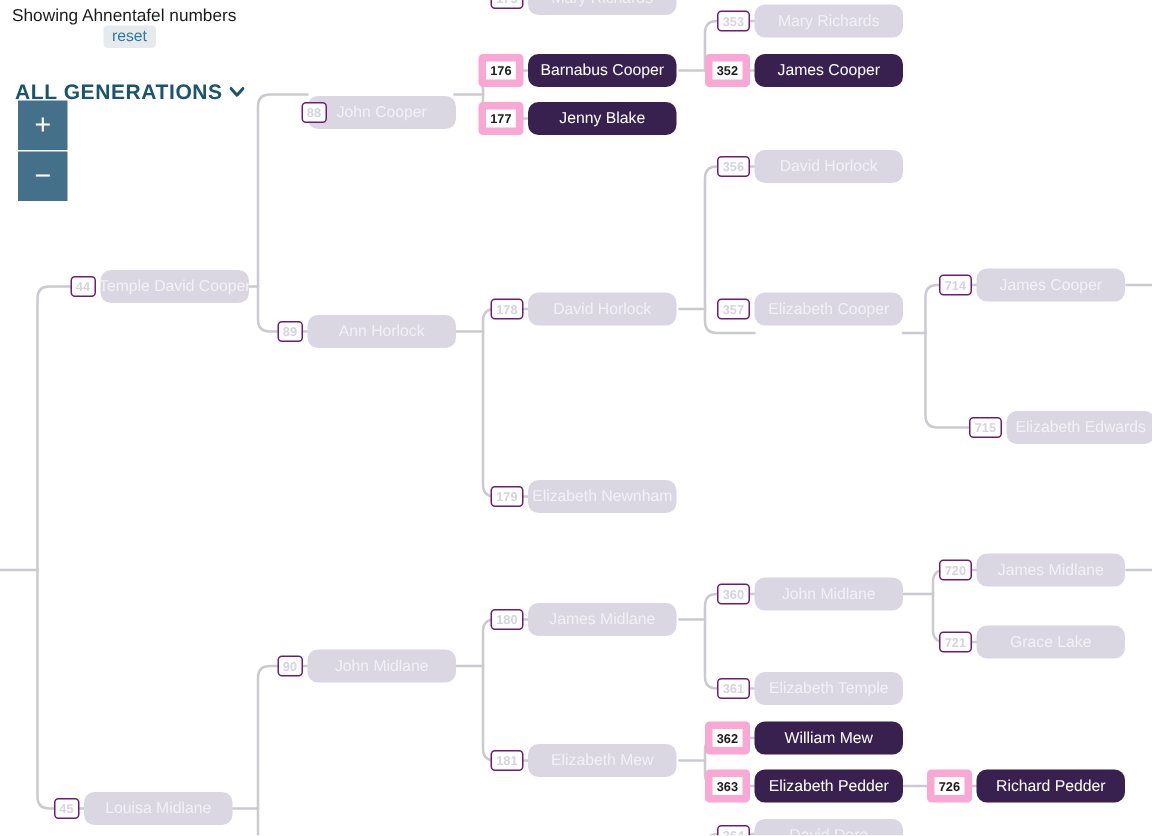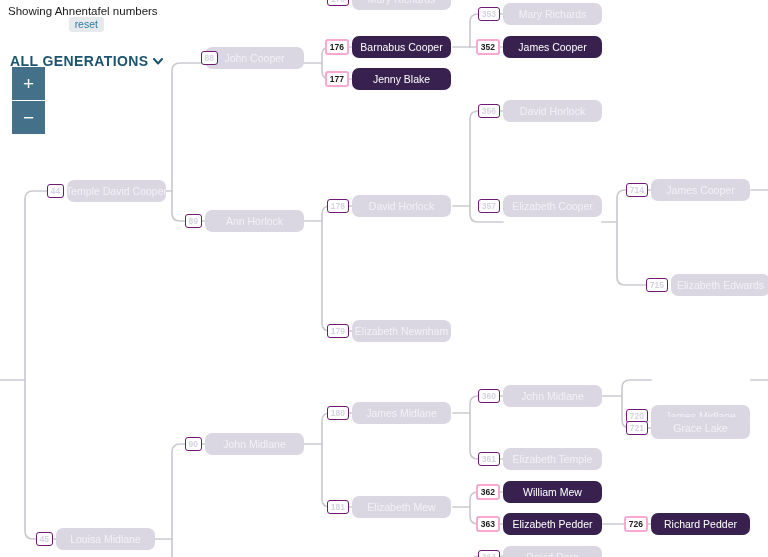--- a/index.html
+++ b/index.html
@@ -10,21 +10,21 @@
   
   .node{position:absolute;z-index:2;width:99px;height:22px;cursor:pointer;}
   .node .box{position:absolute;left:0;top:0;width:99px;height:22px;border-radius:7px;
              display:flex;align-items:center;justify-content:center;
              font-size:10.5px;white-space:nowrap;}
   .node.active .box{background:#38214e;color:#ffffff;}
   .node.faded  .box{background:#dad7e3;color:#f2f0f7;}
   .chip{position:absolute;right:102px;top:50%;transform:translateY(-50%);
         font-size:8.5px;font-weight:700;line-height:12px;padding:0 3px;border-radius:3px;
         background:#ffffff;white-space:nowrap;z-index:3;}
-  .node.active .chip{border:2px solid #f9a8d4;color:#1b1b1b;}
+  .node.active .chip{border:5px solid #f9a8d4;color:#1b1b1b;}
   .node.faded  .chip{border:1px solid #701a75;color:#d6d3e0;}
 
   
   .app-header{position:absolute;left:8px;top:5px;z-index:5;font-size:11.5px;color:#1a1a1a;
               display:flex;align-items:center;flex-direction:column;}
   .reset-btn{margin-left:7px;background:#e7eaec;color:#2d7ca3;font-size:10.5px;
              padding:1px 6px 2px 6px;border-radius:3px;border:none;cursor:pointer;
              font-family:"Liberation Sans",sans-serif;}
   .gen-dropdown{position:absolute;left:10px;top:53px;z-index:5;color:#1b546f;
                 font-size:14px;font-weight:700;letter-spacing:.4px;cursor:pointer;
@@ -78,21 +78,21 @@
         <span class="box">Mary Richards</span>
       </div>
       <div class="node faded" style="left: 67px; top: 180px;">
         <span class="chip">44</span>
         <span class="box">Temple David Cooper</span>
       </div>
       <div class="node faded" style="left: 56px; top: 528px;">
         <span class="chip">45</span>
         <span class="box">Louisa Midlane</span>
       </div>
-      <div class="node faded" style="left: 205px; top: 47px; padding-left: 16px;">
+      <div class="node faded" style="left: 205px; top: 64px; padding-left: 16px;">
         <span class="chip">88</span>
         <span class="box">John Cooper</span>
       </div>
       <div class="node faded" style="left: 205px; top: 210px;">
         <span class="chip">89</span>
         <span class="box">Ann Horlock</span>
       </div>
       <div class="node faded" style="left: 205px; top: 433px;">
         <span class="chip">90</span>
         <span class="box">John Midlane</span>
@@ -158,21 +158,21 @@
         <span class="box">David Dore</span>
       </div>
       <div class="node faded" style="left: 651px; top: 179px;">
         <span class="chip">714</span>
         <span class="box">James Cooper</span>
       </div>
       <div class="node faded" style="left: 671px; top: 274px;">
         <span class="chip">715</span>
         <span class="box">Elizabeth Edwards</span>
       </div>
-      <div class="node faded" style="left: 651px; top: 369px; margin-top: 36px;">
+      <div class="node faded" style="left: 651px; top: 369px;">
         <span class="chip">720</span>
         <span class="box">James Midlane</span>
       </div>
       <div class="node faded" style="left: 651px; top: 417px;">
         <span class="chip">721</span>
         <span class="box">Grace Lake</span>
       </div>
       <div class="node active" style="left: 651px; top: 513px;">
         <span class="chip">726</span>
         <span class="box">Richard Pedder</span>

